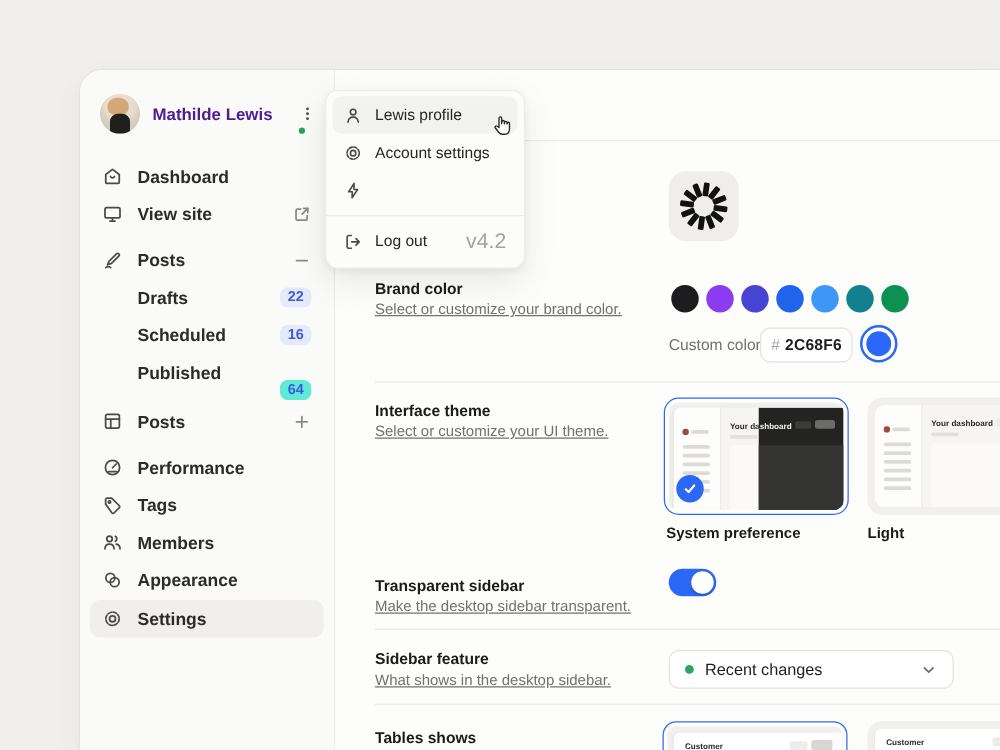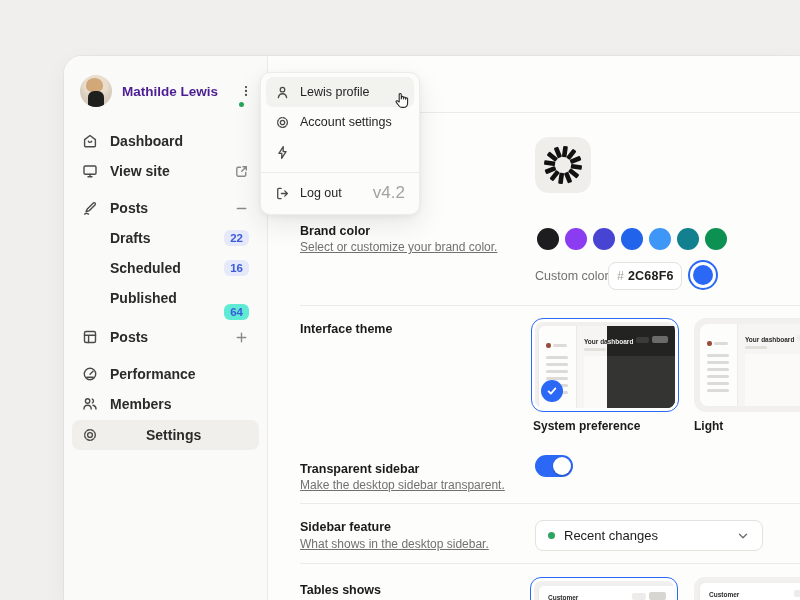--- a/index.html
+++ b/index.html
@@ -32,21 +32,21 @@
   .nav { position:absolute; top:70px; left:8px; right:8px; }
   .nav-item { height:30px; display:flex; align-items:center; padding:0 10px; border-radius:8px; cursor:pointer; }
   .nav-item.child { padding-left:38px; }
   .nav-item.active { background:#f0efec; }
   .nav-icon { width:16px; height:16px; margin-right:12px; flex:none; display:flex; }
   .nav-icon svg, .trail svg, .kebab svg, .menu-icon svg { display:block; }
   .nav-label { font-size:14px; font-weight:600; color:#2b2b28; }
   .nav-item.child .nav-label { font-weight:600; }
   .trail { margin-left:auto; display:flex; align-items:center; color:#8b8b86; }
   .badge { margin-left:auto; font-size:11.5px; font-weight:700; padding:2px 6px; border-radius:6px; }
-  .mt-g1 { margin-top:7px; } .mt-g2 { margin-top:9px; } .mt-g3 { margin-top:7px; } .mt-g4 { margin-top:1px;gap:36px; }
+  .mt-g1 { margin-top:7px; } .mt-g2 { margin-top:9px; } .mt-g3 { margin-top:7px; } .mt-g4 { margin-top:1px; }
   
   .main { position:absolute; left:204px; top:0; right:0; bottom:0; }
   .main-header { position:absolute; left:0; top:0; right:0; height:57px; border-bottom:1px solid #ecebe8; }
   .divider { position:absolute; left:32px; right:0; height:1px; background:#eceae7; }
   .sec-title { position:absolute; left:32px; font-size:12.5px; font-weight:700; color:#1b1b19; }
   .sec-desc { position:absolute; left:32px; font-size:12px; color:#72716c;text-decoration:underline; }
   .logo-box { position:absolute; left:267px; top:81px; width:56px; height:56px; border-radius:14px; background:#efeeeb; display:flex; align-items:center; justify-content:center; }
   .btn { position:absolute; height:28px; display:inline-flex; align-items:center; padding:0 14px; background:#fff; border:1px solid #e3e2df; border-radius:15px; font-size:12.5px; font-weight:700; color:#222220; cursor:pointer; box-shadow:0 1px 1px rgba(0,0,0,0.02); }
   .swatch-row { position:absolute; left:269px; top:172px; display:flex; gap:6px; }
   .swatch { width:22px; height:22px; border-radius:50%; cursor:pointer; }
@@ -216,26 +216,44 @@
             <svg class="stroke" width="16" height="16" viewBox="0 0 16 16">
               <circle cx="8" cy="8" r="5.7"></circle>
               <path d="M8 8.2 L11 5.2 M4.8 11.3 h6.4"></path>
             </svg>
           </span>
         <span class="nav-label">Performance</span>
       </div>
       <div class="nav-item">
         <span class="nav-icon">
             <svg class="stroke" width="16" height="16" viewBox="0 0 16 16">
+              <path d="M2.5 7.3 V3.6 a1.1 1.1 0 0 1 1.1-1.1 h3.7 l6.1 6.1 a1.1 1.1 0 0 1 0 1.6 l-4.2 4.2 a1.1 1.1 0 0 1-1.6 0 Z"></path>
+              <circle cx="5.6" cy="5.6" r=".9"></circle>
+            </svg>
+          </span>
+        <span class="nav-label">Tags</span>
+      </div>
+      <div class="nav-item">
+        <span class="nav-icon">
+            <svg class="stroke" width="16" height="16" viewBox="0 0 16 16">
               <circle cx="5.6" cy="5" r="2.2"></circle>
               <path d="M2 13 c0-2.4 1.6-3.8 3.6-3.8 s3.6 1.4 3.6 3.8"></path>
               <path d="M10.3 3.1 a2.2 2.2 0 0 1 0 3.9 M11 9.3 c1.8.3 3 1.7 3 3.7"></path>
             </svg>
           </span>
         <span class="nav-label">Members</span>
+      </div>
+      <div class="nav-item">
+        <span class="nav-icon">
+            <svg class="stroke" width="16" height="16" viewBox="0 0 16 16">
+              <circle cx="6.3" cy="6.3" r="3.6"></circle>
+              <circle cx="9.7" cy="9.7" r="3.6"></circle>
+            </svg>
+          </span>
+        <span class="nav-label">Appearance</span>
       </div>
       <div class="nav-item active mt-g4">
         <span class="nav-icon">
             <svg class="stroke" width="16" height="16" viewBox="0 0 16 16">
               <circle cx="8" cy="8" r="2.4"></circle>
               <circle cx="8" cy="8" r="5.3" stroke-dasharray="2.8 1.4"></circle>
             </svg>
           </span>
         <span class="nav-label">Settings</span>
       </div>
@@ -282,20 +300,21 @@
     <div class="hex-input">
       <span class="hex-hash">#</span>
       <span class="hex-val">2C68F6</span>
     </div>
     <div class="ring-swatch" style="border-color: rgb(44, 104, 246);">
       <div class="ring-inner" style="background-color: rgb(44, 104, 246);"></div>
     </div>
     <div class="divider" style="top:249px;"></div>
 
     <div class="sec-title" style="top:266px;">Interface theme</div>
+    <div class="sec-desc" style="top:282px;">Select or customize your UI theme.</div>
 
     <div class="theme-card selected" style="border-color: rgb(44, 104, 246);">
       <div class="mini-wrap">
         <div class="mini">
           <div class="layer light">
             <div class="chrome-dots">
                 <i style="background:#e5484d"></i>
                 <i style="background:#f0a52a"></i>
                 <i style="background:#46a758"></i>
               </div>

